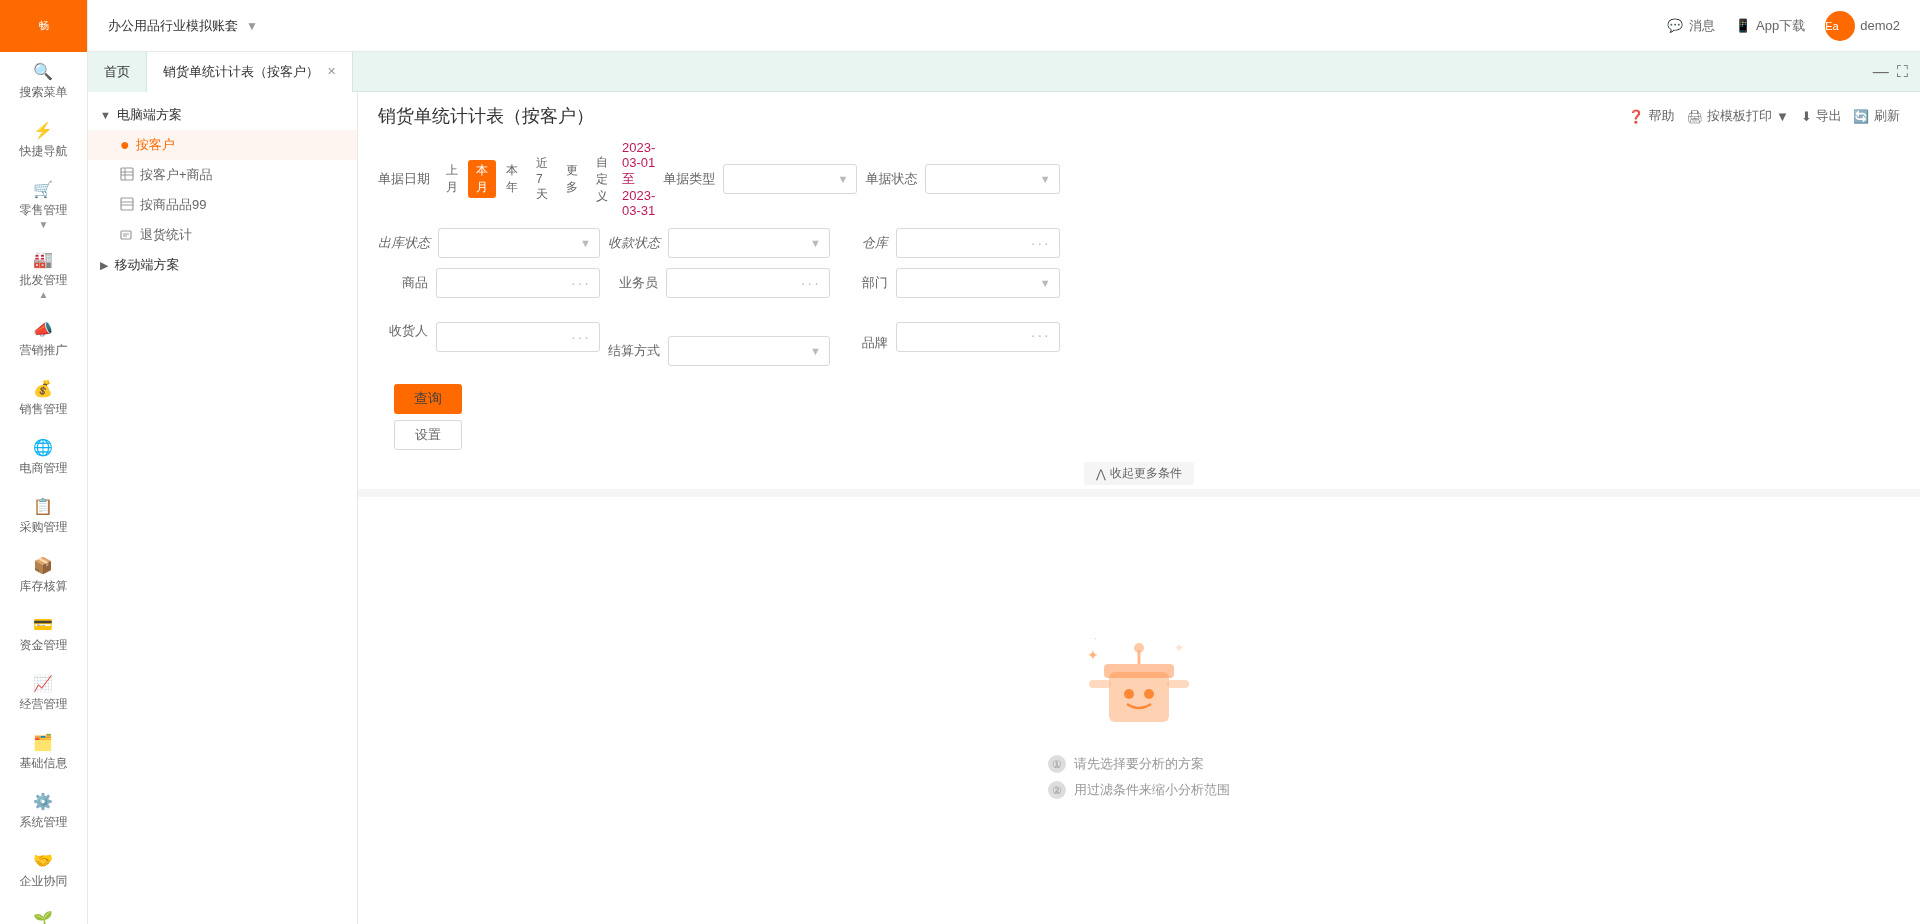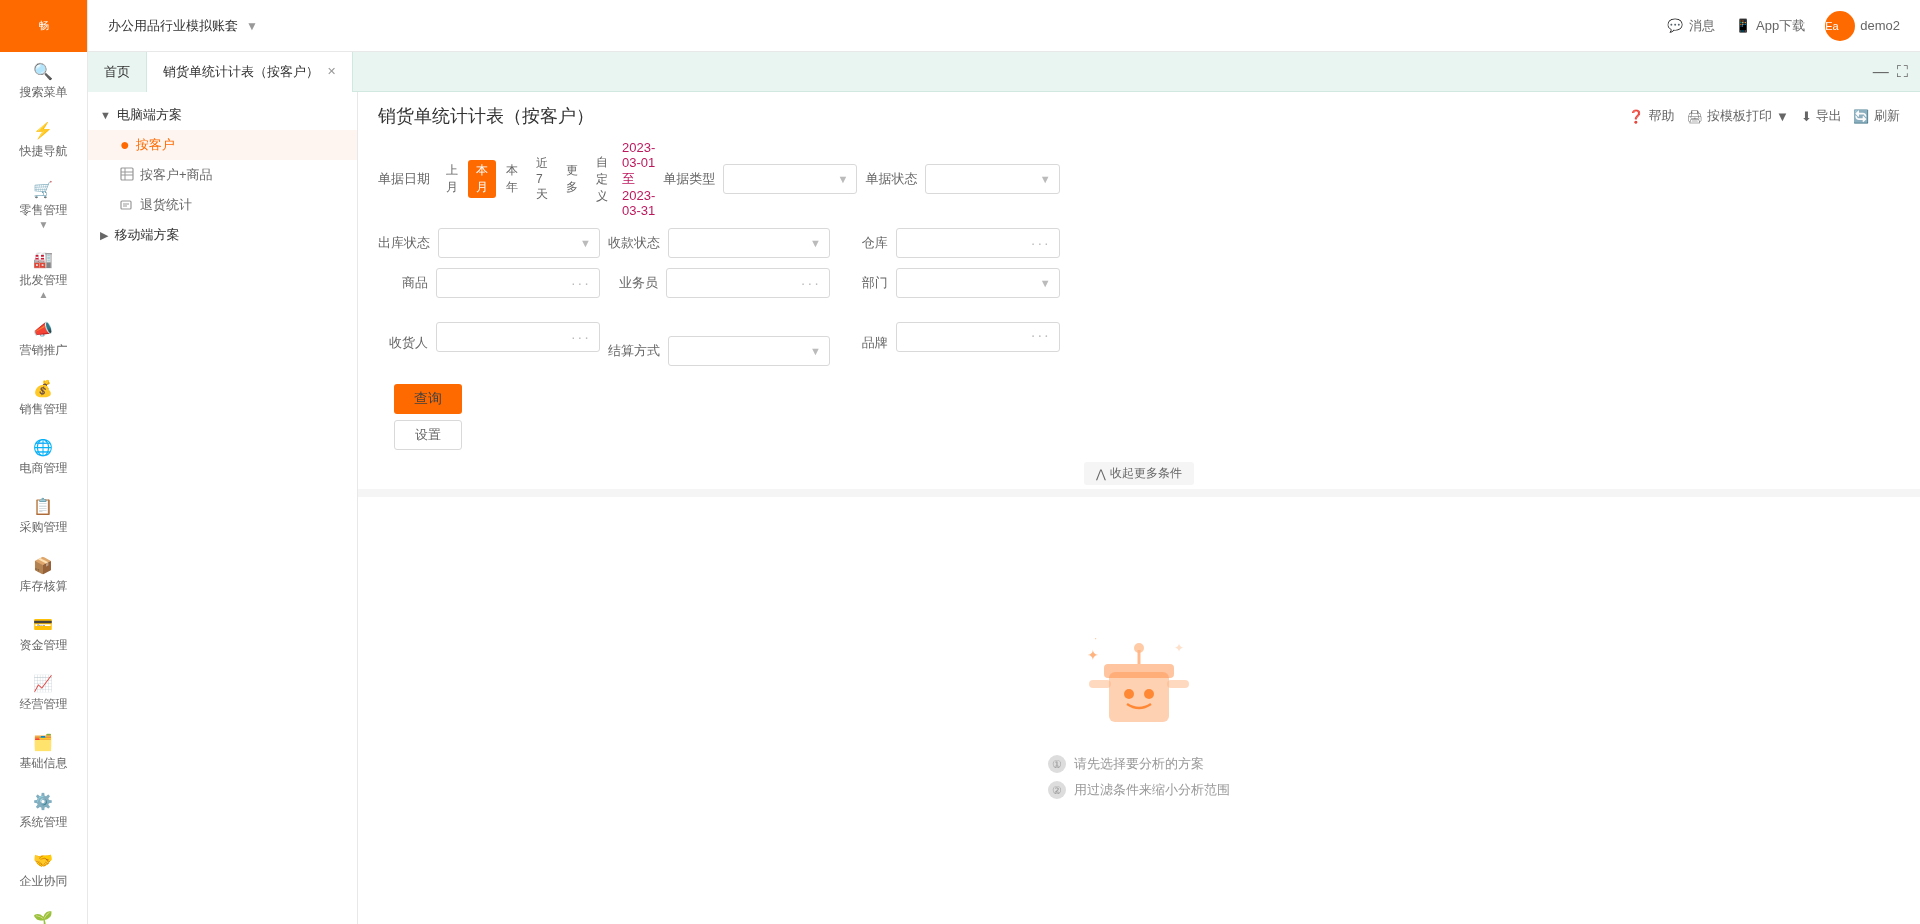--- a/index.html
+++ b/index.html
@@ -225,20 +225,30 @@
                   <line x1="1" y1="5" x2="13" y2="5" stroke="#999" stroke-width="1"></line>
                   <line x1="1" y1="8" x2="13" y2="8" stroke="#999" stroke-width="1"></line>
                   <line x1="5" y1="1" x2="5" y2="13" stroke="#999" stroke-width="1"></line>
                 </svg>
             </span>
             <span class="tree-item-label">按客户+商品</span>
           </div>
           <div class="tree-item">
             <span class="tree-item-icon">
               <svg width="14" height="14" viewBox="0 0 14 14">
+                  <rect x="1" y="1" width="12" height="12" rx="1" fill="none" stroke="#999" stroke-width="1.2"></rect>
+                  <line x1="1" y1="5" x2="13" y2="5" stroke="#999" stroke-width="1"></line>
+                  <line x1="1" y1="8" x2="13" y2="8" stroke="#999" stroke-width="1"></line>
+                </svg>
+            </span>
+            <span class="tree-item-label">按商品品99</span>
+          </div>
+          <div class="tree-item">
+            <span class="tree-item-icon">
+              <svg width="14" height="14" viewBox="0 0 14 14">
                   <rect x="1" y="4" width="10" height="8" rx="1" fill="none" stroke="#999" stroke-width="1.2"></rect>
                   <line x1="3" y1="7" x2="9" y2="7" stroke="#999" stroke-width="1"></line>
                   <line x1="3" y1="9" x2="7" y2="9" stroke="#999" stroke-width="1"></line>
                 </svg>
             </span>
             <span class="tree-item-label">退货统计</span>
           </div>
         </div>
 
         <div class="tree-group">
@@ -305,70 +315,70 @@
 
               <div style="display:flex;align-items:center;flex:1;">
                 <span class="lbl" style="color:#666;font-size:13px;white-space:nowrap;min-width:58px;text-align:right;padding-right:8px;">单据状态</span>
                 <div style="flex:1;height:30px;border:1px solid #d9d9d9;border-radius:3px;padding:0 8px;display:flex;align-items:center;justify-content:space-between;cursor:pointer;background:#fff;">
                   <span style="color:#bbb;font-size:13px;"></span>
                   <span style="color:#bbb;font-size:11px;">▼</span>
                 </div>
               </div>
             </div>
 
+            <div class="filter-row" style="display:flex; align-items:center; gap:8px; margin-bottom:10px;font-style:italic;">
+              <div style="display:flex;align-items:center;flex:1;">
+                <span class="lbl" style="color:#666;font-size:13px;white-space:nowrap;min-width:58px;text-align:right;padding-right:8px;">出库状态</span>
+                <div style="flex:1;height:30px;border:1px solid #d9d9d9;border-radius:3px;padding:0 8px;display:flex;align-items:center;justify-content:space-between;cursor:pointer;background:#fff;">
+                  <span style="color:#bbb;"></span>
+                  <span style="color:#bbb;font-size:11px;">▼</span>
+                </div>
+              </div>
+              <div style="display:flex;align-items:center;flex:1;">
+                <span class="lbl" style="color:#666;font-size:13px;white-space:nowrap;min-width:58px;text-align:right;padding-right:8px;">收款状态</span>
+                <div style="flex:1;height:30px;border:1px solid #d9d9d9;border-radius:3px;padding:0 8px;display:flex;align-items:center;justify-content:space-between;cursor:pointer;background:#fff;">
+                  <span style="color:#bbb;"></span>
+                  <span style="color:#bbb;font-size:11px;">▼</span>
+                </div>
+              </div>
+              <div style="display:flex;align-items:center;flex:1;">
+                <span class="lbl" style="color:#666;font-size:13px;white-space:nowrap;min-width:58px;text-align:right;padding-right:8px;">仓库</span>
+                <div style="flex:1;height:30px;border:1px solid #d9d9d9;border-radius:3px;padding:0 8px;display:flex;align-items:center;justify-content:space-between;cursor:pointer;background:#fff;">
+                  <span style="color:#bbb;"></span>
+                  <span style="color:#bbb;letter-spacing:2px;font-size:14px;">···</span>
+                </div>
+              </div>
+            </div>
+
             <div class="filter-row" style="display:flex; align-items:center; gap:8px; margin-bottom:10px;">
               <div style="display:flex;align-items:center;flex:1;">
-                <span class="lbl" style="color:#666;font-size:13px;white-space:nowrap;min-width:58px;text-align:right;padding-right:8px;">出库状态</span>
-                <div style="flex:1;height:30px;border:1px solid #d9d9d9;border-radius:3px;padding:0 8px;display:flex;align-items:center;justify-content:space-between;cursor:pointer;background:#fff;">
-                  <span style="color:#bbb;"></span>
-                  <span style="color:#bbb;font-size:11px;">▼</span>
-                </div>
-              </div>
-              <div style="display:flex;align-items:center;flex:1;">
-                <span class="lbl" style="color:#666;font-size:13px;white-space:nowrap;min-width:58px;text-align:right;padding-right:8px;">收款状态</span>
-                <div style="flex:1;height:30px;border:1px solid #d9d9d9;border-radius:3px;padding:0 8px;display:flex;align-items:center;justify-content:space-between;cursor:pointer;background:#fff;">
-                  <span style="color:#bbb;"></span>
-                  <span style="color:#bbb;font-size:11px;">▼</span>
-                </div>
-              </div>
-              <div style="display:flex;align-items:center;flex:1;">
-                <span class="lbl" style="color:#666;font-size:13px;white-space:nowrap;min-width:58px;text-align:right;padding-right:8px;">仓库</span>
+                <span class="lbl" style="color:#666;font-size:13px;white-space:nowrap;min-width:58px;text-align:right;padding-right:8px;">商品</span>
                 <div style="flex:1;height:30px;border:1px solid #d9d9d9;border-radius:3px;padding:0 8px;display:flex;align-items:center;justify-content:space-between;cursor:pointer;background:#fff;">
                   <span style="color:#bbb;"></span>
                   <span style="color:#bbb;letter-spacing:2px;font-size:14px;">···</span>
                 </div>
               </div>
+              <div style="display:flex;align-items:center;flex:1;">
+                <span class="lbl" style="color:#666;font-size:13px;white-space:nowrap;min-width:58px;text-align:right;padding-right:8px;">业务员</span>
+                <div style="flex:1;height:30px;border:1px solid #d9d9d9;border-radius:3px;padding:0 8px;display:flex;align-items:center;justify-content:space-between;cursor:pointer;background:#fff;">
+                  <span style="color:#bbb;"></span>
+                  <span style="color:#bbb;letter-spacing:2px;font-size:14px;">···</span>
+                </div>
+              </div>
+              <div style="display:flex;align-items:center;flex:1;">
+                <span class="lbl" style="color:#666;font-size:13px;white-space:nowrap;min-width:58px;text-align:right;padding-right:8px;">部门</span>
+                <div style="flex:1;height:30px;border:1px solid #d9d9d9;border-radius:3px;padding:0 8px;display:flex;align-items:center;justify-content:space-between;cursor:pointer;background:#fff;">
+                  <span style="color:#bbb;"></span>
+                  <span style="color:#bbb;font-size:11px;">▼</span>
+                </div>
+              </div>
             </div>
 
             <div class="filter-row" style="display:flex; align-items:center; gap:8px; margin-bottom:10px;">
-              <div style="display:flex;align-items:center;flex:1;">
-                <span class="lbl" style="color:#666;font-size:13px;white-space:nowrap;min-width:58px;text-align:right;padding-right:8px;">商品</span>
-                <div style="flex:1;height:30px;border:1px solid #d9d9d9;border-radius:3px;padding:0 8px;display:flex;align-items:center;justify-content:space-between;cursor:pointer;background:#fff;">
-                  <span style="color:#bbb;"></span>
-                  <span style="color:#bbb;letter-spacing:2px;font-size:14px;">···</span>
-                </div>
-              </div>
-              <div style="display:flex;align-items:center;flex:1;">
-                <span class="lbl" style="color:#666;font-size:13px;white-space:nowrap;min-width:58px;text-align:right;padding-right:8px;">业务员</span>
-                <div style="flex:1;height:30px;border:1px solid #d9d9d9;border-radius:3px;padding:0 8px;display:flex;align-items:center;justify-content:space-between;cursor:pointer;background:#fff;">
-                  <span style="color:#bbb;"></span>
-                  <span style="color:#bbb;letter-spacing:2px;font-size:14px;">···</span>
-                </div>
-              </div>
-              <div style="display:flex;align-items:center;flex:1;">
-                <span class="lbl" style="color:#666;font-size:13px;white-space:nowrap;min-width:58px;text-align:right;padding-right:8px;">部门</span>
-                <div style="flex:1;height:30px;border:1px solid #d9d9d9;border-radius:3px;padding:0 8px;display:flex;align-items:center;justify-content:space-between;cursor:pointer;background:#fff;">
-                  <span style="color:#bbb;"></span>
-                  <span style="color:#bbb;font-size:11px;">▼</span>
-                </div>
-              </div>
-            </div>
-
-            <div class="filter-row" style="display:flex; align-items:center; gap:8px; margin-bottom:10px;">
-              <div style="display:flex;align-items:flex-end;flex:1;">
+              <div style="display:flex;align-items:flex-start;flex:1;">
                 <span class="lbl" style="color:#666;font-size:13px;white-space:nowrap;min-width:58px;text-align:right;padding-right:8px;">收货人</span>
                 <div style="flex:1;height:30px;border:1px solid #d9d9d9;border-radius:3px;padding:0 8px;display:flex;align-items:center;justify-content:space-between;cursor:pointer;background:#fff;">
                   <span style="color:#bbb;"></span>
                   <span style="color:#bbb;letter-spacing:2px;font-size:14px;">···</span>
                 </div>
               </div>
               <div style="display:flex;align-items:center;flex:1;margin-top:28px;">
                 <span class="lbl" style="color:#666;font-size:13px;white-space:nowrap;min-width:58px;text-align:right;padding-right:8px;">结算方式</span>
                 <div style="flex:1;height:30px;border:1px solid #d9d9d9;border-radius:3px;padding:0 8px;display:flex;align-items:center;justify-content:space-between;cursor:pointer;background:#fff;">
                   <span style="color:#bbb;"></span>

